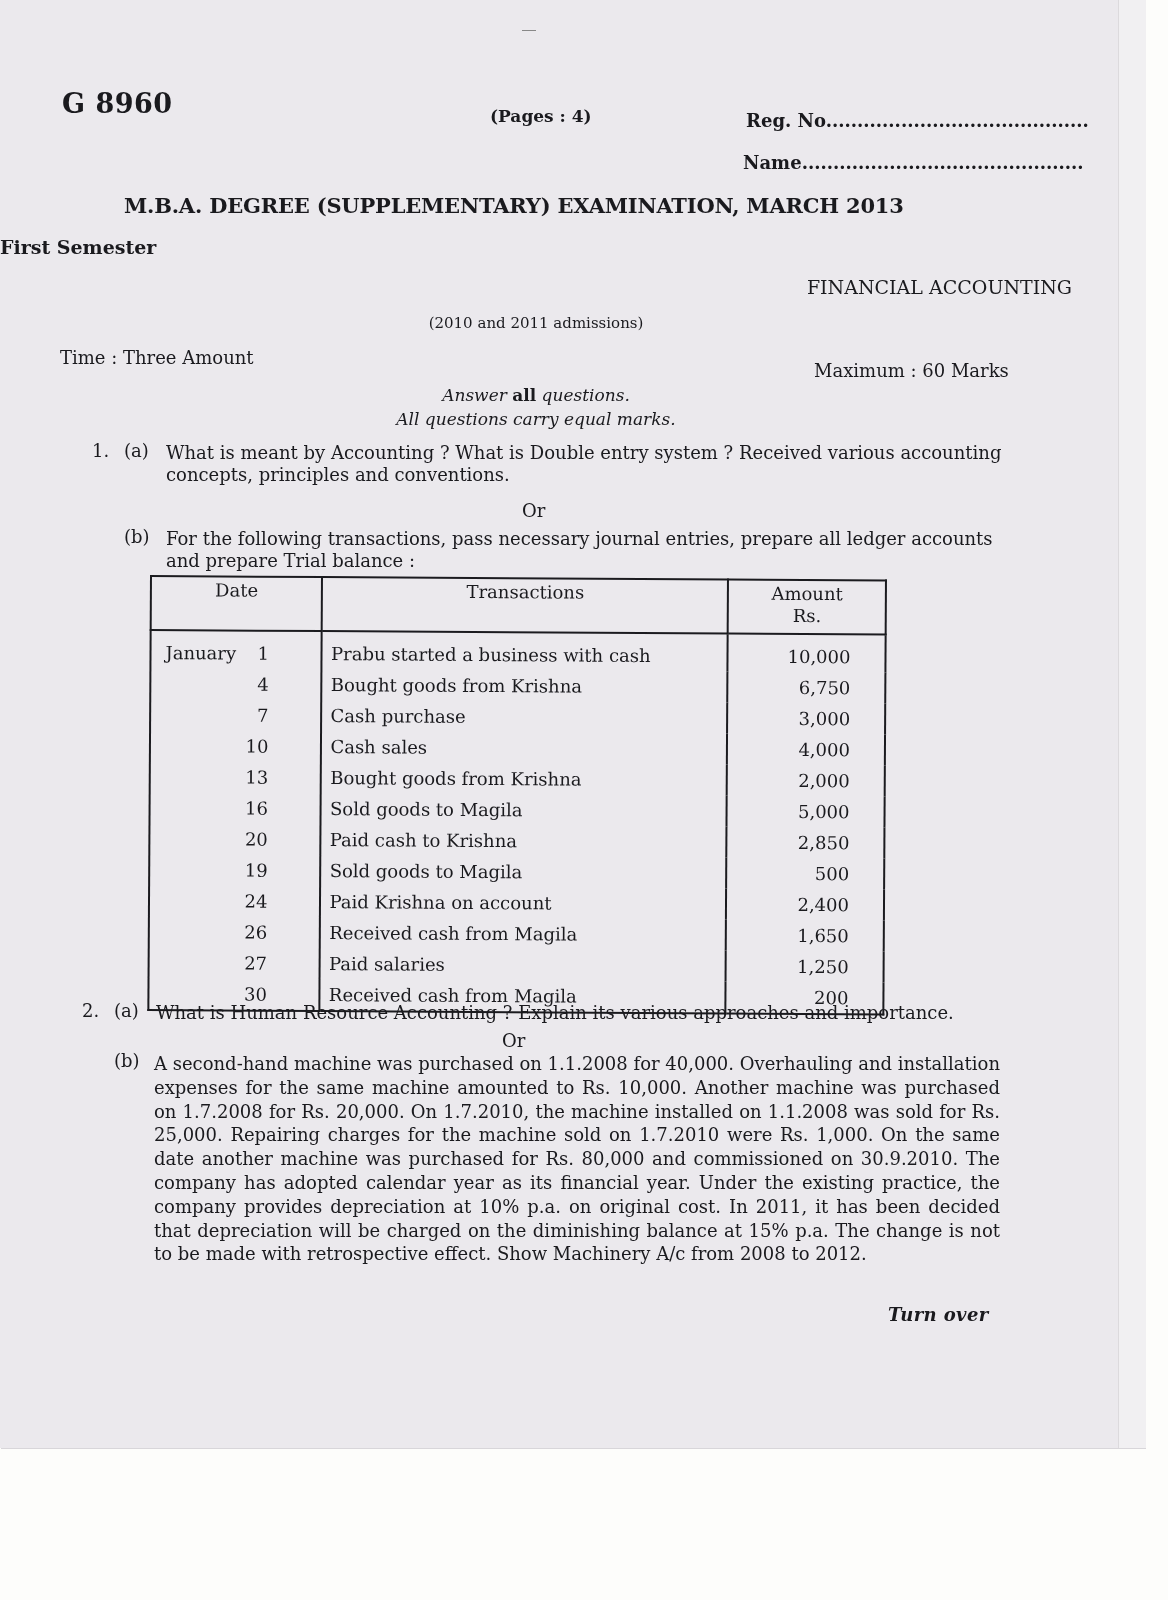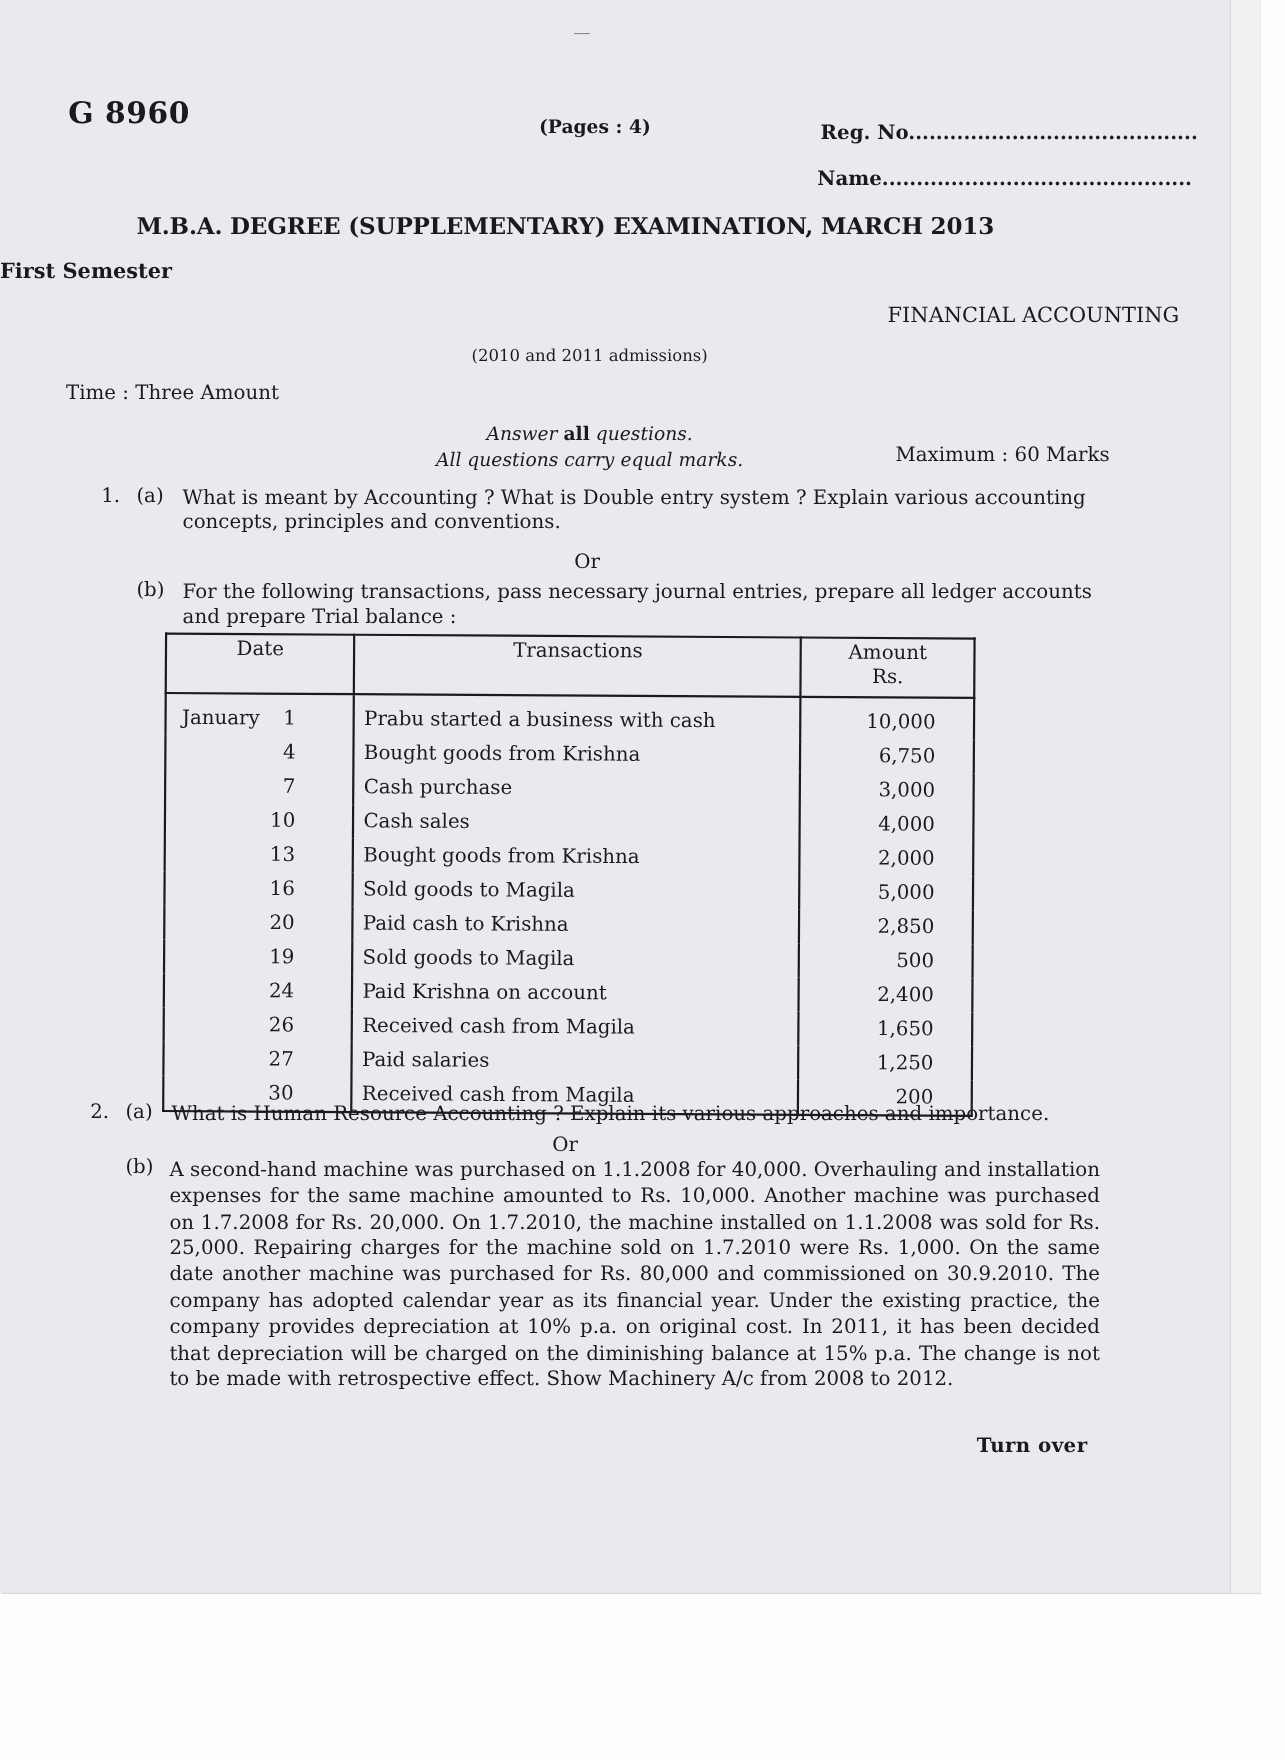--- a/index.html
+++ b/index.html
@@ -22,21 +22,21 @@
     .code { left: 62px; top: 88px; font-size: 27px; font-weight: bold; letter-spacing: 0.5px; }
     .pages { left: 490px; top: 106px; font-size: 17px; font-weight: bold; }
     .reg { left: 746px; top: 110px; font-size: 18px; font-weight: bold; }
     .name { left: 743px; top: 152px; font-size: 18px; font-weight: bold; }
     .dots { letter-spacing: 0px; font-weight: bold; }
     .title { left: 124px; top: 193px; font-size: 21px; font-weight: bold; letter-spacing: -0.2px; }
     .semester { left: 0; width: 1072px; top: 236px; font-size: 19px; font-weight: bold; }
     .subject { left: 0; width: 1072px; text-align: right; top: 276px; font-size: 19px; }
     .admissions { left: 0; width: 1072px; text-align: center; top: 314px; font-size: 15px; }
     .time { left: 60px; top: 347px; font-size: 18px; }
-    .maxm { left: 814px; top: 360px; font-size: 18px; margin-top: 43px; }
+    .maxm { left: 814px; top: 360px; font-size: 18px; }
     .instr1 { left: 0; width: 1072px; text-align: center; top: 385px; font-size: 17px; font-style: italic; }
     .instr1 b { font-style: normal; }
     .instr2 { left: 0; width: 1072px; text-align: center; top: 409px; font-size: 17px; font-style: italic; }
     .q { position: absolute; font-size: 18px; line-height: 22px; }
     .qnum { position: absolute; }
     .or { position: absolute; font-size: 18px; }
     .q1a-num { left: 92px; top: 440px; }
     .q1a-label { left: 124px; top: 440px; }
     .q1a-text { left: 166px; top: 442px; width: 845px; white-space: normal; }
     .or1 { left: 522px; top: 500px; }
@@ -61,21 +61,21 @@
     .date-cell { position: relative; }
     .date-month { position: absolute; left: 14px; }
     .date-day { display: block; text-align: right; padding-right: 44px; }
     .amt-cell { text-align: right; padding-right: 34px !important; }
     .q2a-num { left: 82px; top: 1000px; }
     .q2a-label { left: 114px; top: 1000px; }
     .q2a-text { left: 156px; top: 1002px; }
     .or2 { left: 502px; top: 1030px; }
     .q2b-label { left: 114px; top: 1050px; }
     .q2b-text { left: 154px; top: 1052px; width: 846px; white-space: normal; text-align: justify; line-height: 23.8px; }
-    .turn { left: 888px; top: 1304px; font-size: 18px; font-weight: bold; letter-spacing: 0.4px; }
+    .turn { left: 888px; top: 1304px; font-size: 18px; font-weight: bold; letter-spacing: 0.4px; font-style: italic; }
     .scan-mark { position: absolute; left: 522px; top: 30px; width: 14px; height: 1px; background: #888; }
   </style>
 </head>
 <body>
 
 <div class="paper"></div>
 <div class="paper-strip"></div>
 <div class="scan-mark"></div>
 
 <div class="abs code">G 8960</div>
@@ -87,21 +87,21 @@
 <div class="abs semester">First Semester</div>
 <div class="abs subject">FINANCIAL ACCOUNTING</div>
 <div class="abs admissions">(2010 and 2011 admissions)</div>
 <div class="abs time">Time : Three Amount</div>
 <div class="abs maxm">Maximum : 60 Marks</div>
 <div class="abs instr1"><span>Answer </span><b>all</b><span> questions.</span></div>
 <div class="abs instr2">All questions carry equal marks.</div>
 
 <div class="q qnum q1a-num">1.</div>
 <div class="q qnum q1a-label">(a)</div>
-<div class="q q1a-text">What is meant by Accounting ? What is Double entry system ? Explain various accounting concepts, principles and conventions.</div>
+<div class="q q1a-text">What is meant by Accounting ? What is Double entry system ? Received various accounting concepts, principles and conventions.</div>
 <div class="or or1">Or</div>
 <div class="q qnum q1b-label">(b)</div>
 <div class="q q1b-text">For the following transactions, pass necessary journal entries, prepare all ledger accounts and prepare Trial balance :</div>
 
 <table class="txn-table">
   <thead>
     <tr>
       <th class="col-date">Date</th>
       <th class="col-txn">Transactions</th>
       <th class="col-amt"><span>Amount</span><br><span>Rs.</span></th>

